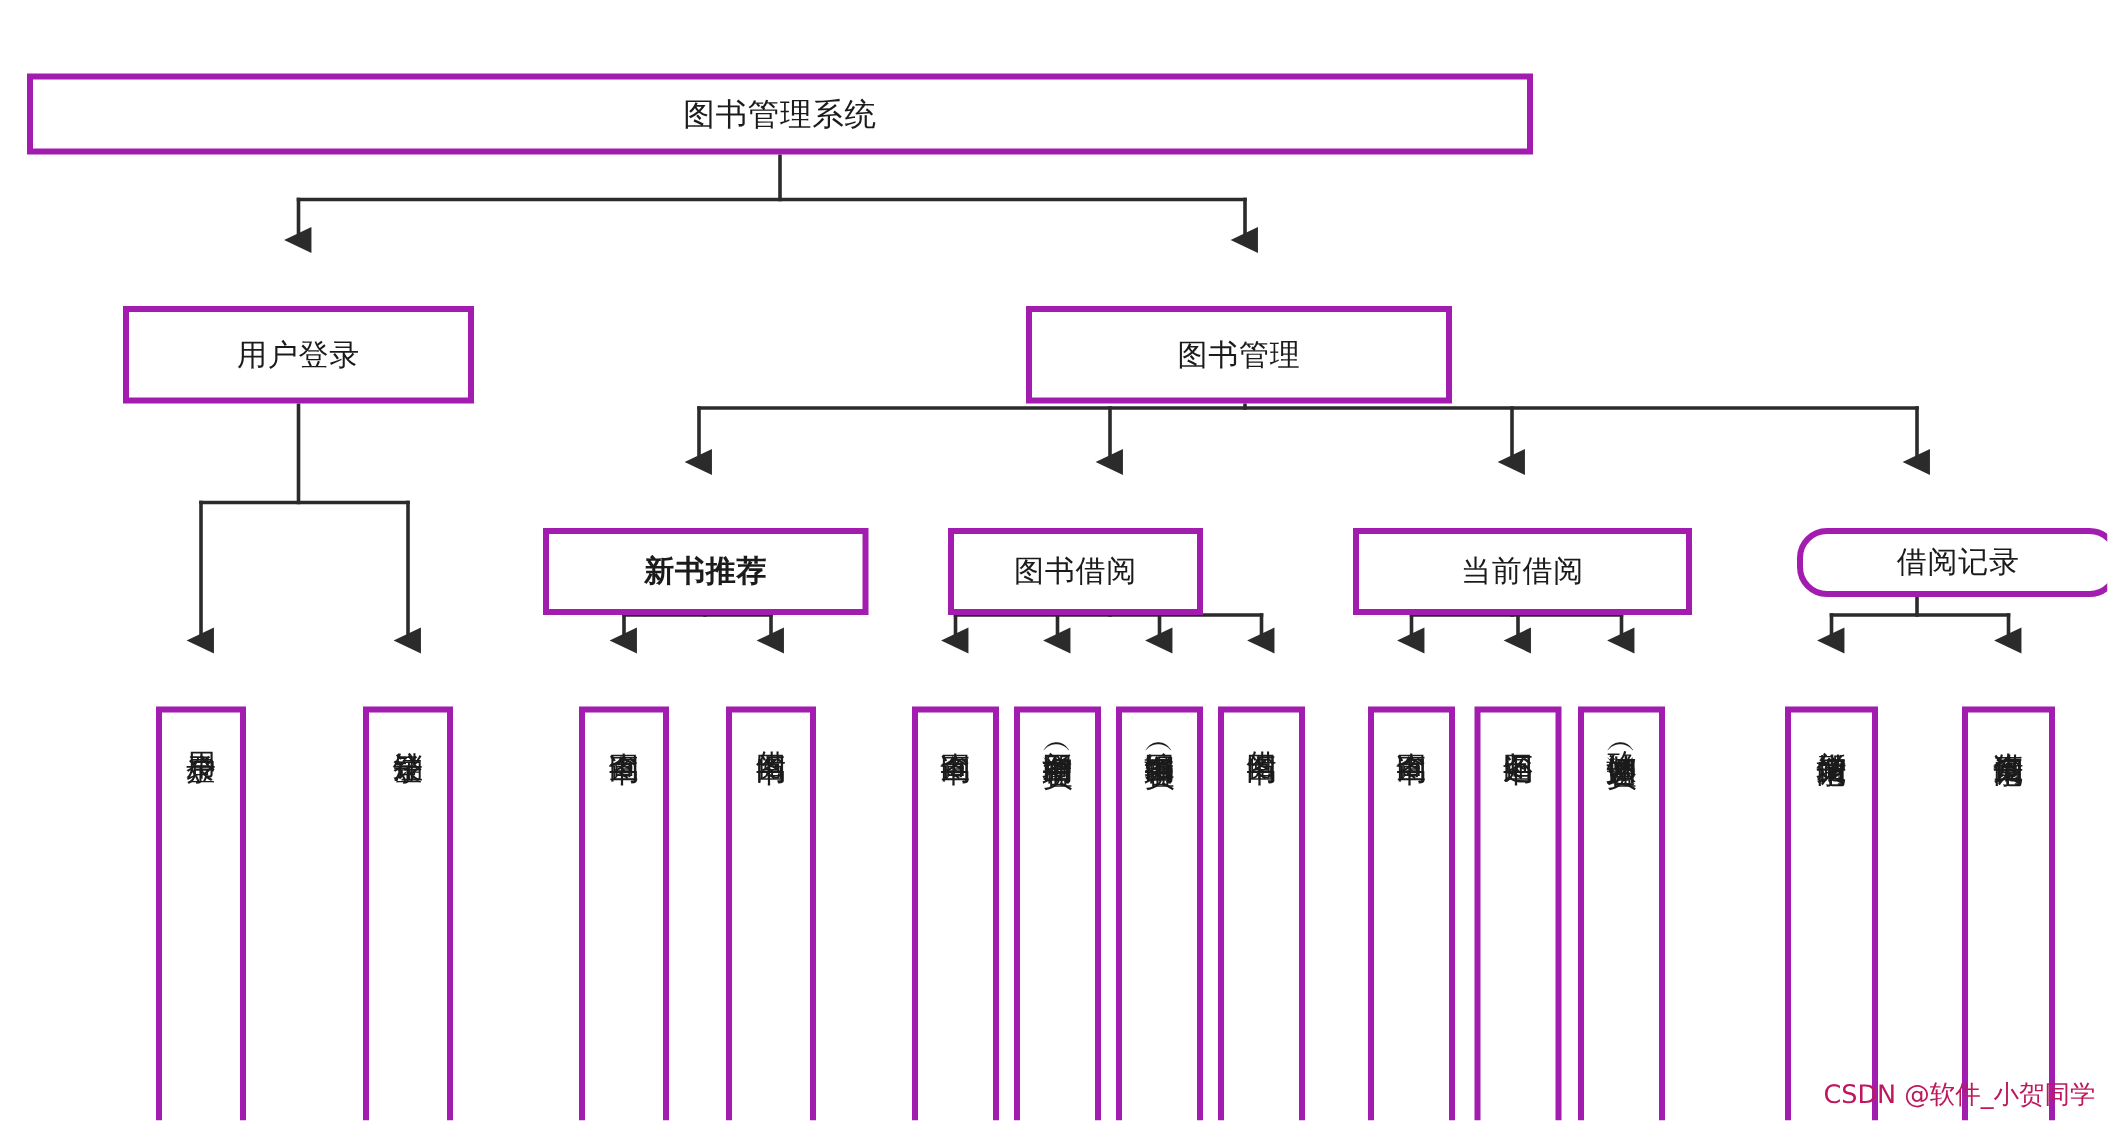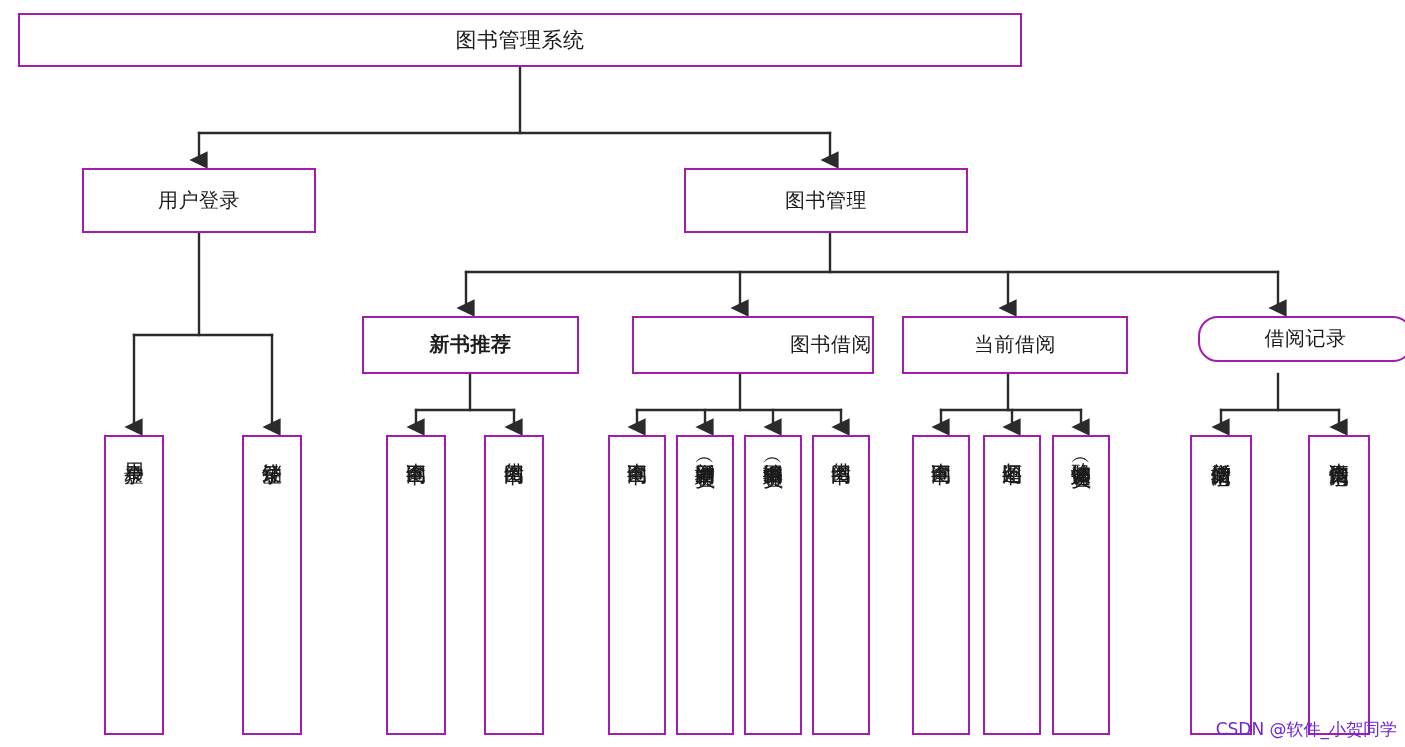--- a/index.html
+++ b/index.html
@@ -20,25 +20,26 @@
     left: 0;
     top: 0;
     width: 1405px;
     height: 747px;
     pointer-events: none;
   }
   .node {
     position: absolute;
     box-sizing: border-box;
     background: #ffffff;
-    border: 2px solid #a21caf;
+    border: 4px solid #a21caf;
     display: flex;
     align-items: center;
     justify-content: center;
     z-index: 2;
+    margin-top: 36px;
   }
   .node-label {
     color: #1b1b1b;
     line-height: 1.18;
     text-align: center;
     letter-spacing: 0.5px;
   }
   .level-root .node-label { font-size: 21px; }
   .level-2 .node-label { font-size: 20px; }
   .level-3 .node-label { font-size: 20px; }
@@ -53,21 +54,21 @@
   .leaf {
     align-items: flex-start;
     justify-content: center;
     padding-top: 10px;
   }
   #watermark {
     position: absolute;
     right: 8px;
     bottom: 6px;
     font-size: 17px;
-    color: #6d28d9;
+    color: #be185d;
     z-index: 5;
     white-space: nowrap;
   }
 </style>
 </head>
 <body>
 
 <div id="canvas">
 
   <svg id="connectors" viewBox="0 0 1405 747" xmlns="http://www.w3.org/2000/svg">
@@ -130,21 +131,21 @@
   <div class="node level-2" style="left:82px; top:168px; width:234px; height:65px;">
     <span class="node-label">用户登录</span>
   </div>
   <div class="node level-2" style="left:684px; top:168px; width:284px; height:65px;">
     <span class="node-label">图书管理</span>
   </div>
 
   <div class="node level-3" style="left:362px; top:316px; width:217px; height:58px;font-weight:bold;">
     <span class="node-label">新书推荐</span>
   </div>
-  <div class="node level-3" style="left:632px; top:316px; width:242px; height:58px;justify-content:flex-end;">
+  <div class="node level-3" style="left:632px; top:316px; width:170px; height:58px;">
     <span class="node-label">图书借阅</span>
   </div>
   <div class="node level-3" style="left:902px; top:316px; width:226px; height:58px;">
     <span class="node-label">当前借阅</span>
   </div>
   <div class="node level-3" style="left:1198px; top:316px; width:215px; height:46px;border-radius:20px;">
     <span class="node-label">借阅记录</span>
   </div>
 
   <div class="node leaf" style="left:104px; top:435px; width:60px; height:300px;">

